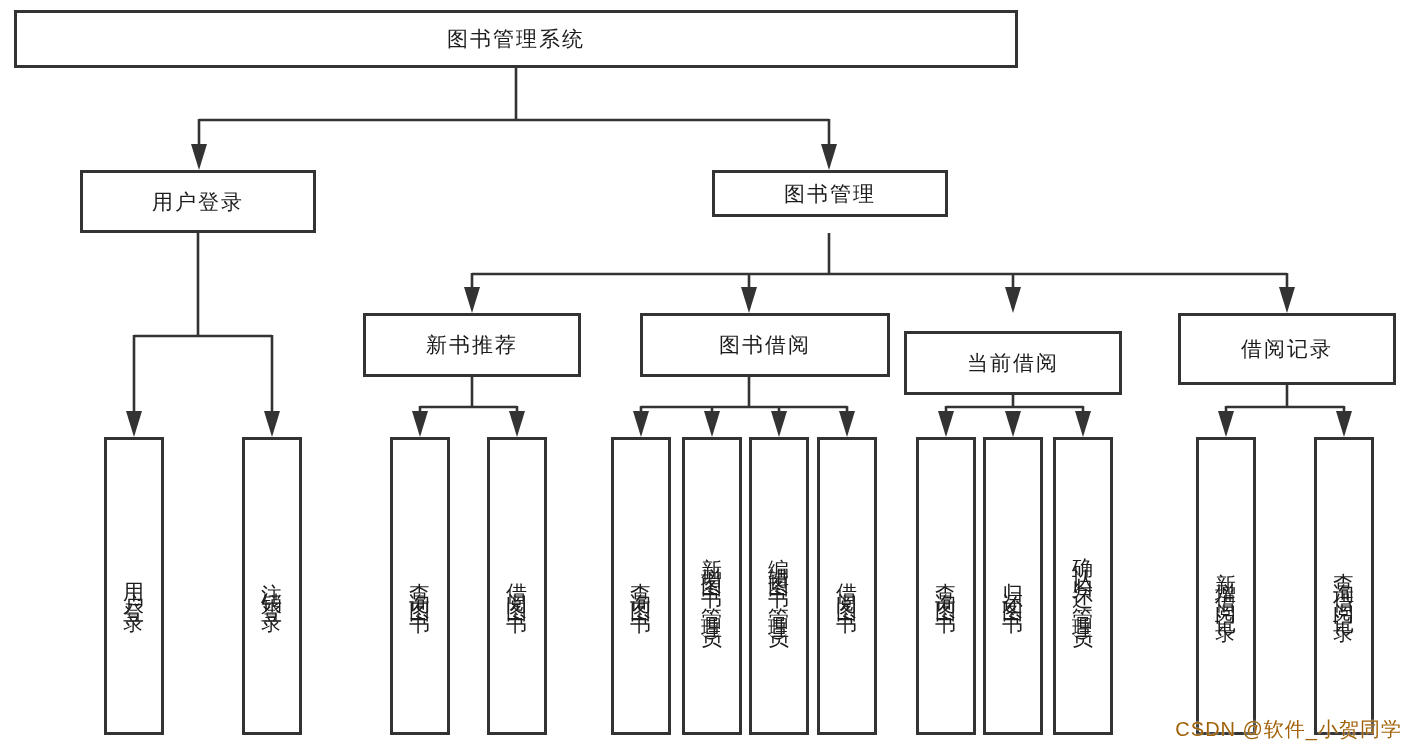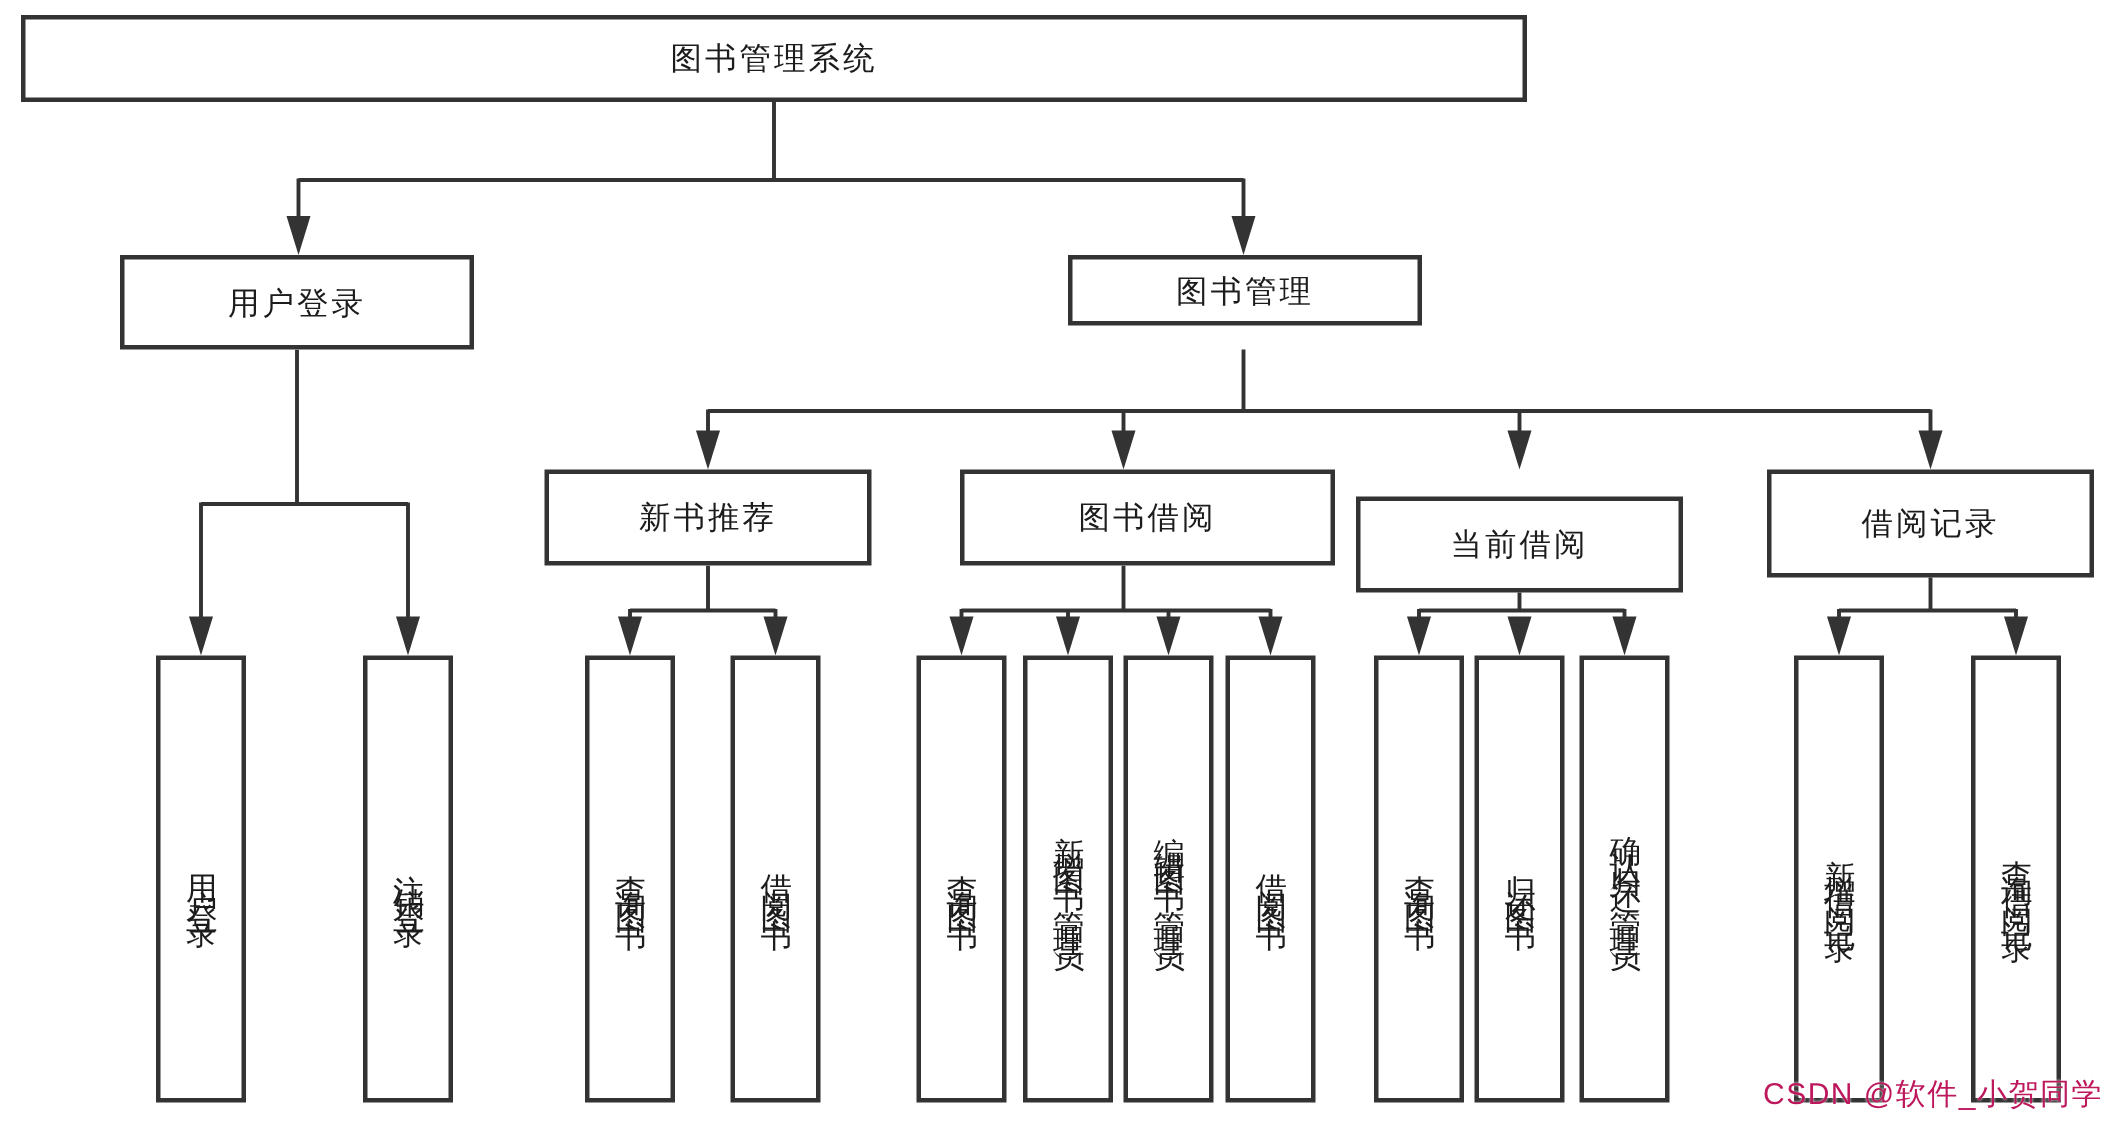--- a/index.html
+++ b/index.html
@@ -35,21 +35,21 @@
     letter-spacing: 10px;
     white-space: normal;
     line-height: 1;
     padding: 6px 0;
   }
   #watermark {
     position: absolute;
     right: 3px;
     bottom: 4px;
     font-size: 20px;
-    color: #be185d;
+    color: #a16207;
     letter-spacing: 1px;
     z-index: 10;
     text-shadow: 0 0 2px #ffffff;
   }
 </style>
 </head>
 <body>
 
 <div id="canvas">
 

